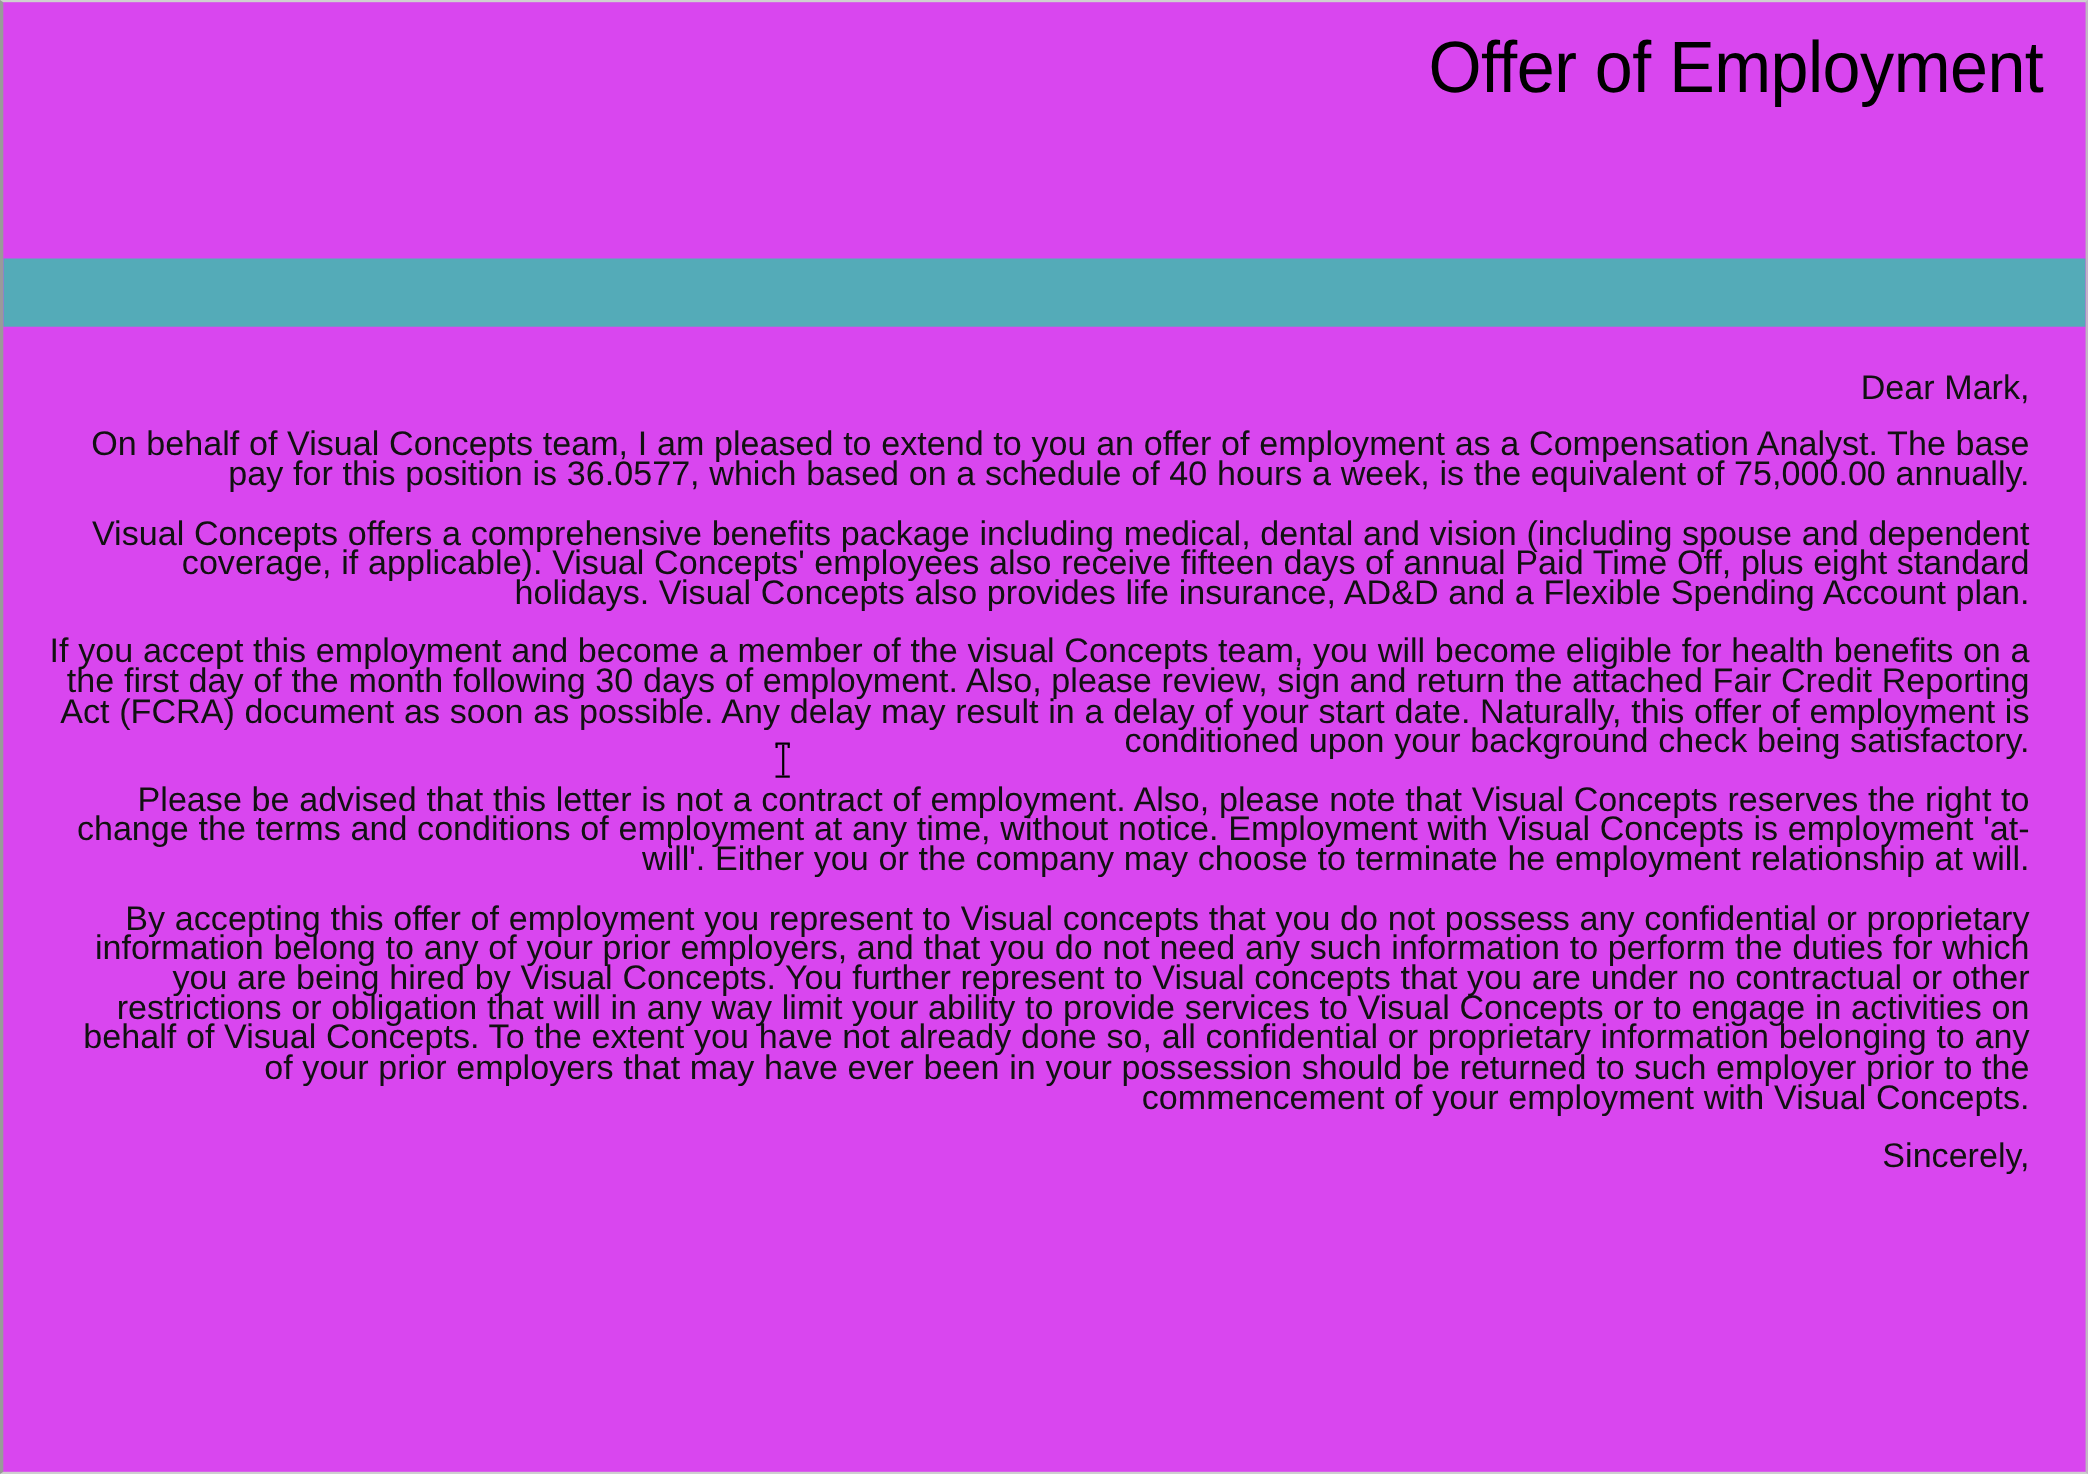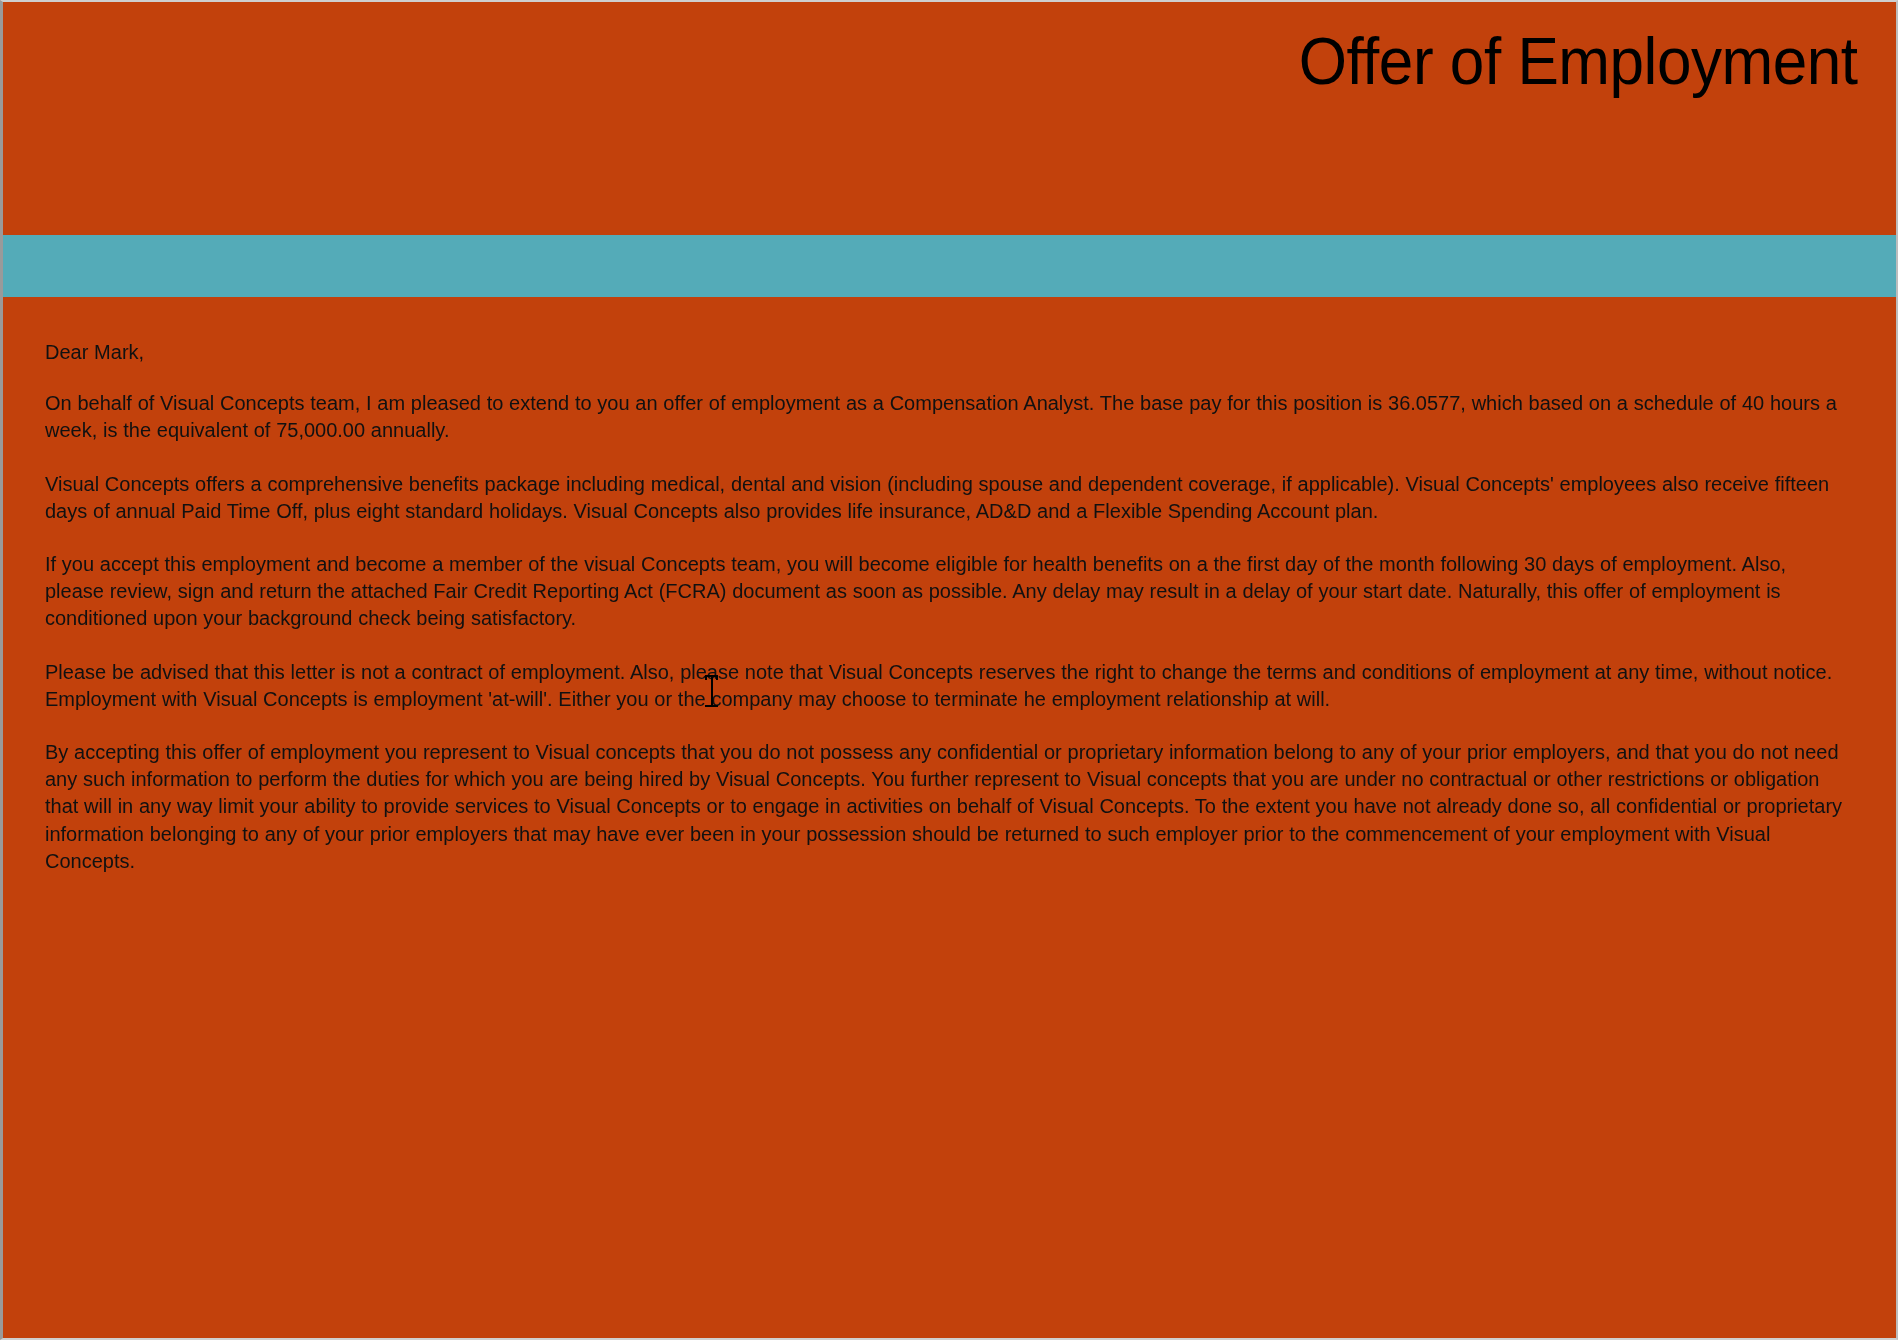--- a/index.html
+++ b/index.html
@@ -60,24 +60,24 @@
   
   .letter-body {
     padding: 42px 48px 0 42px;
     box-sizing: border-box;
   }
 
   .para {
     margin: 0 0 26px 0;
     font-family: "Liberation Sans Narrow", "Liberation Sans", "DejaVu Sans", sans-serif;
     font-stretch: condensed;
-    font-size: 20px;
+    font-size: 31px;
     line-height: 27.2px;
     color: #111111;
-    text-align: left;
+    text-align: right;
     letter-spacing: 0px;
     word-spacing: 0.2px;
     max-width: 1800px;
   }
   .para.salutation { margin-bottom: 24px; }
   .para.closing    { margin-bottom: 24px; }
   .para.signature  { margin-bottom: 0; }
 
   
   .text-caret {
@@ -110,21 +110,21 @@
     width: 2px;
     height: 4px;
     background: #000000;
   }
   .text-caret .nub-l { left: 0;  top: 2px; }
   .text-caret .nub-r { right: 0; top: 2px; }
 </style>
 </head>
 <body>
 
-<div class="page" style="background: #c2410c;">
+<div class="page" style="background: #d946ef;">
 
   <div class="header">
     <h1 class="doc-title">Offer of Employment</h1>
   </div>
 
   <div class="accent-bar" style="background: rgb(84, 171, 184);"></div>
 
   <div class="letter-body">
 
     <p class="para salutation" style="color: rgb(17, 17, 17);">Dear Mark,</p>
@@ -133,20 +133,21 @@
 
     <p class="para" style="color: rgb(17, 17, 17);">Visual Concepts offers a comprehensive benefits package including medical, dental and vision (including spouse and dependent coverage, if applicable). Visual Concepts' employees also receive fifteen days of annual Paid Time Off, plus eight standard holidays. Visual Concepts also provides life insurance, AD&amp;D and a Flexible Spending Account plan.</p>
 
     <p class="para" style="color: rgb(17, 17, 17);">If you accept this employment and become a member of the visual Concepts team, you will become eligible for health benefits on a the first day of the month following 30 days of employment. Also, please review, sign and return the attached Fair Credit Reporting Act (FCRA) document as soon as possible. Any delay may result in a delay of your start date. Naturally, this offer of employment is conditioned upon your background check being satisfactory.</p>
 
     <p class="para" style="color: rgb(17, 17, 17);">Please be advised that this letter is not a contract of employment. Also, please note that Visual Concepts reserves the right to change the terms and conditions of employment at any time, without notice. Employment with Visual Concepts is employment 'at-will'. Either you or the company may choose to terminate he employment relationship at will.</p>
 
     <p class="para" style="color: rgb(17, 17, 17);">By accepting this offer of employment you represent to Visual concepts that you do not possess any confidential or proprietary information belong to any of your prior employers, and that you do not need any such information to perform the duties for which you are being hired by Visual Concepts. You further represent to Visual concepts that you are under no contractual or other restrictions or obligation that will in any way limit your ability to provide services to Visual Concepts or to engage in activities on behalf of Visual Concepts. To the extent you have not already done so, all confidential or proprietary information belonging to any of your prior employers that may have ever been in your possession should be returned to such employer prior to the commencement of your employment with Visual Concepts.</p>
 
 
+    <p class="para closing" style="color: rgb(17, 17, 17);">Sincerely,</p>
 
 
   </div>
 
   <div class="text-caret" id="mouse-caret" style="left: 702px; top: 672px;">
     <span class="bar-top"></span>
     <span class="nub-l"></span>
     <span class="nub-r"></span>
     <span class="stem"></span>
     <span class="bar-bot"></span>

